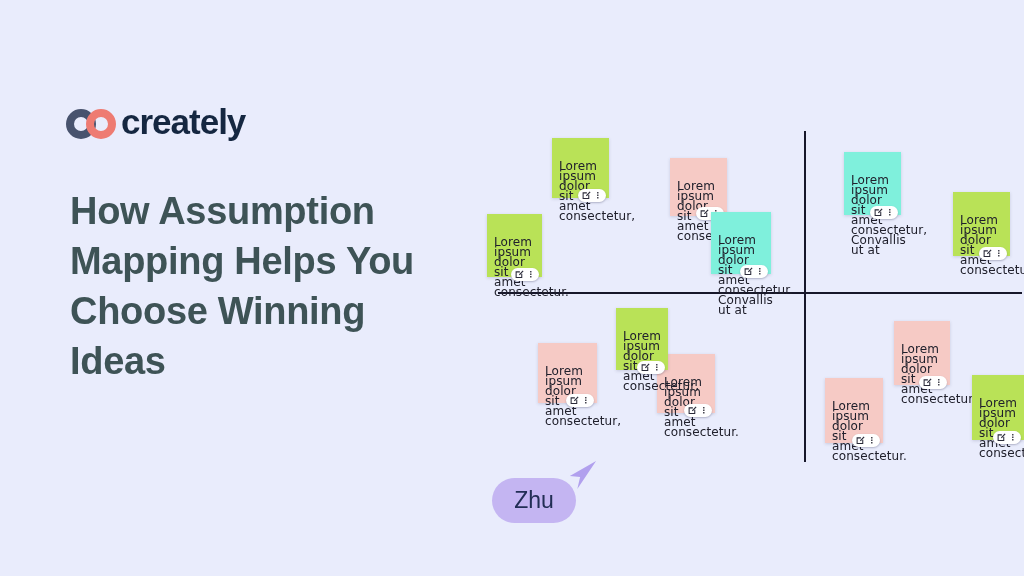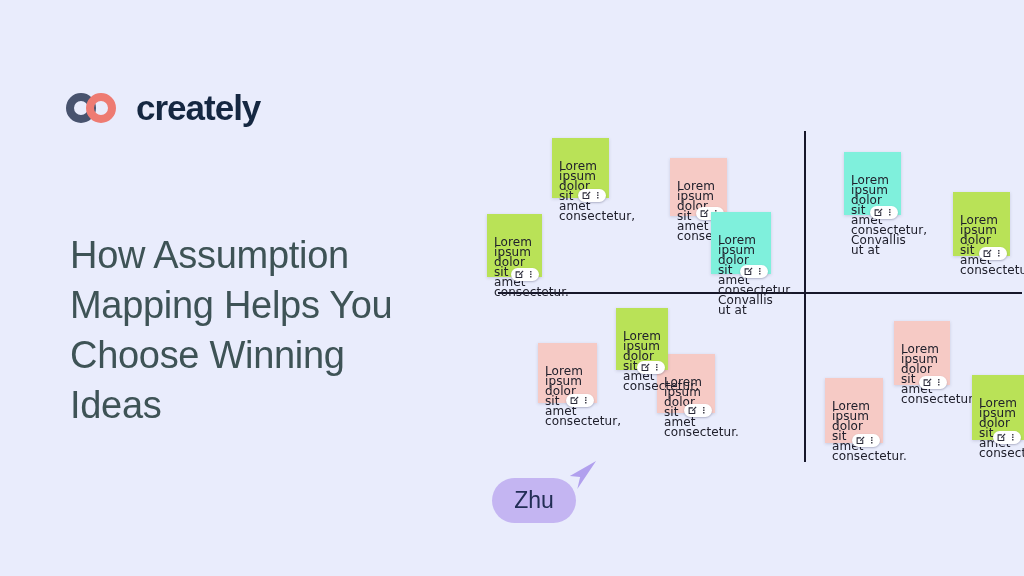--- a/index.html
+++ b/index.html
@@ -1,27 +1,27 @@
 <!DOCTYPE html>
 <html style="--bg: #e9ecfc; --headline-color: #3e5356; --wordmark-color: #152741; --ring-left: #48536e; --ring-right: #ee7b72; --axis: #17172a; --cursor-pill: #c4b5f2; --cursor-arrow: #b1a0ee; --cursor-text: #222e55;"><head>
 <meta charset="utf-8">
 <style>
   html,body{margin:0;padding:0;}
   body{font-family:"Liberation Sans",sans-serif;}
   .stage{position:relative;width:1024px;height:576px;background:var(--bg,#e9ecfc);overflow:hidden;}
 
   
-  .brand{position:absolute;left:66px;top:90px;display:flex;align-items:center;gap:20px;}
+  .brand{position:absolute;left:66px;top:104px;display:flex;align-items:flex-end;gap:5px;}
   .ring{width:14px;height:14px;border:8px solid var(--ring-left,#48536e);border-radius:50%;}
   .ring.right{border-color:var(--ring-right,#ee7b72);margin-left:-10px;}
   .wordmark{font-size:35px;font-weight:700;color:var(--wordmark-color,#152741);letter-spacing:-1px;line-height:1;}
 
   
   .headline{position:absolute;left:70px;top:186px;width:420px;font-size:38px;line-height:50px;
-            font-weight:400;color:var(--headline-color,#3e5356);white-space:pre-line;letter-spacing:-0.3px;margin-top:44px;}
+            font-weight:700;color:var(--headline-color,#3e5356);white-space:pre-line;letter-spacing:-0.3px;}
 
   
   .board{position:absolute;left:0;top:0;width:1024px;height:576px;}
   .v-axis{position:absolute;left:804px;top:131px;width:2px;height:331px;background:var(--axis,#17172a);}
   .h-axis{position:absolute;left:498px;top:292px;width:524px;height:2px;background:var(--axis,#17172a);}
 
   .note{position:absolute;box-shadow:0 1px 3px rgba(50,50,90,.18);}
   .note-text{padding:7px 5px 0 7px;font-family:"DejaVu Sans",sans-serif;font-size:12px;line-height:10px;
              color:#20202c;white-space:pre-line;letter-spacing:0.1px;margin-top:16px;}
   .note-pill{position:absolute;right:3px;bottom:-4px;height:13px;background:#fff;border-radius:7px;

